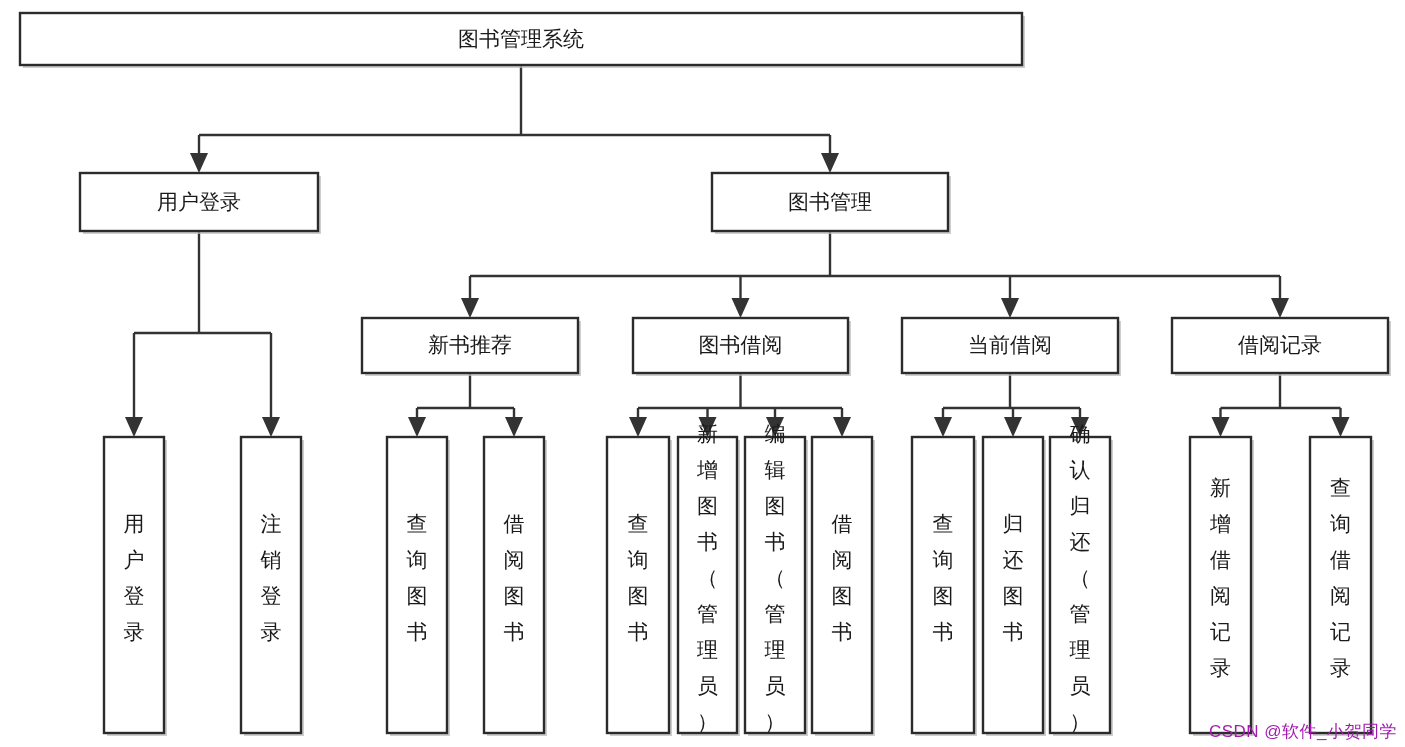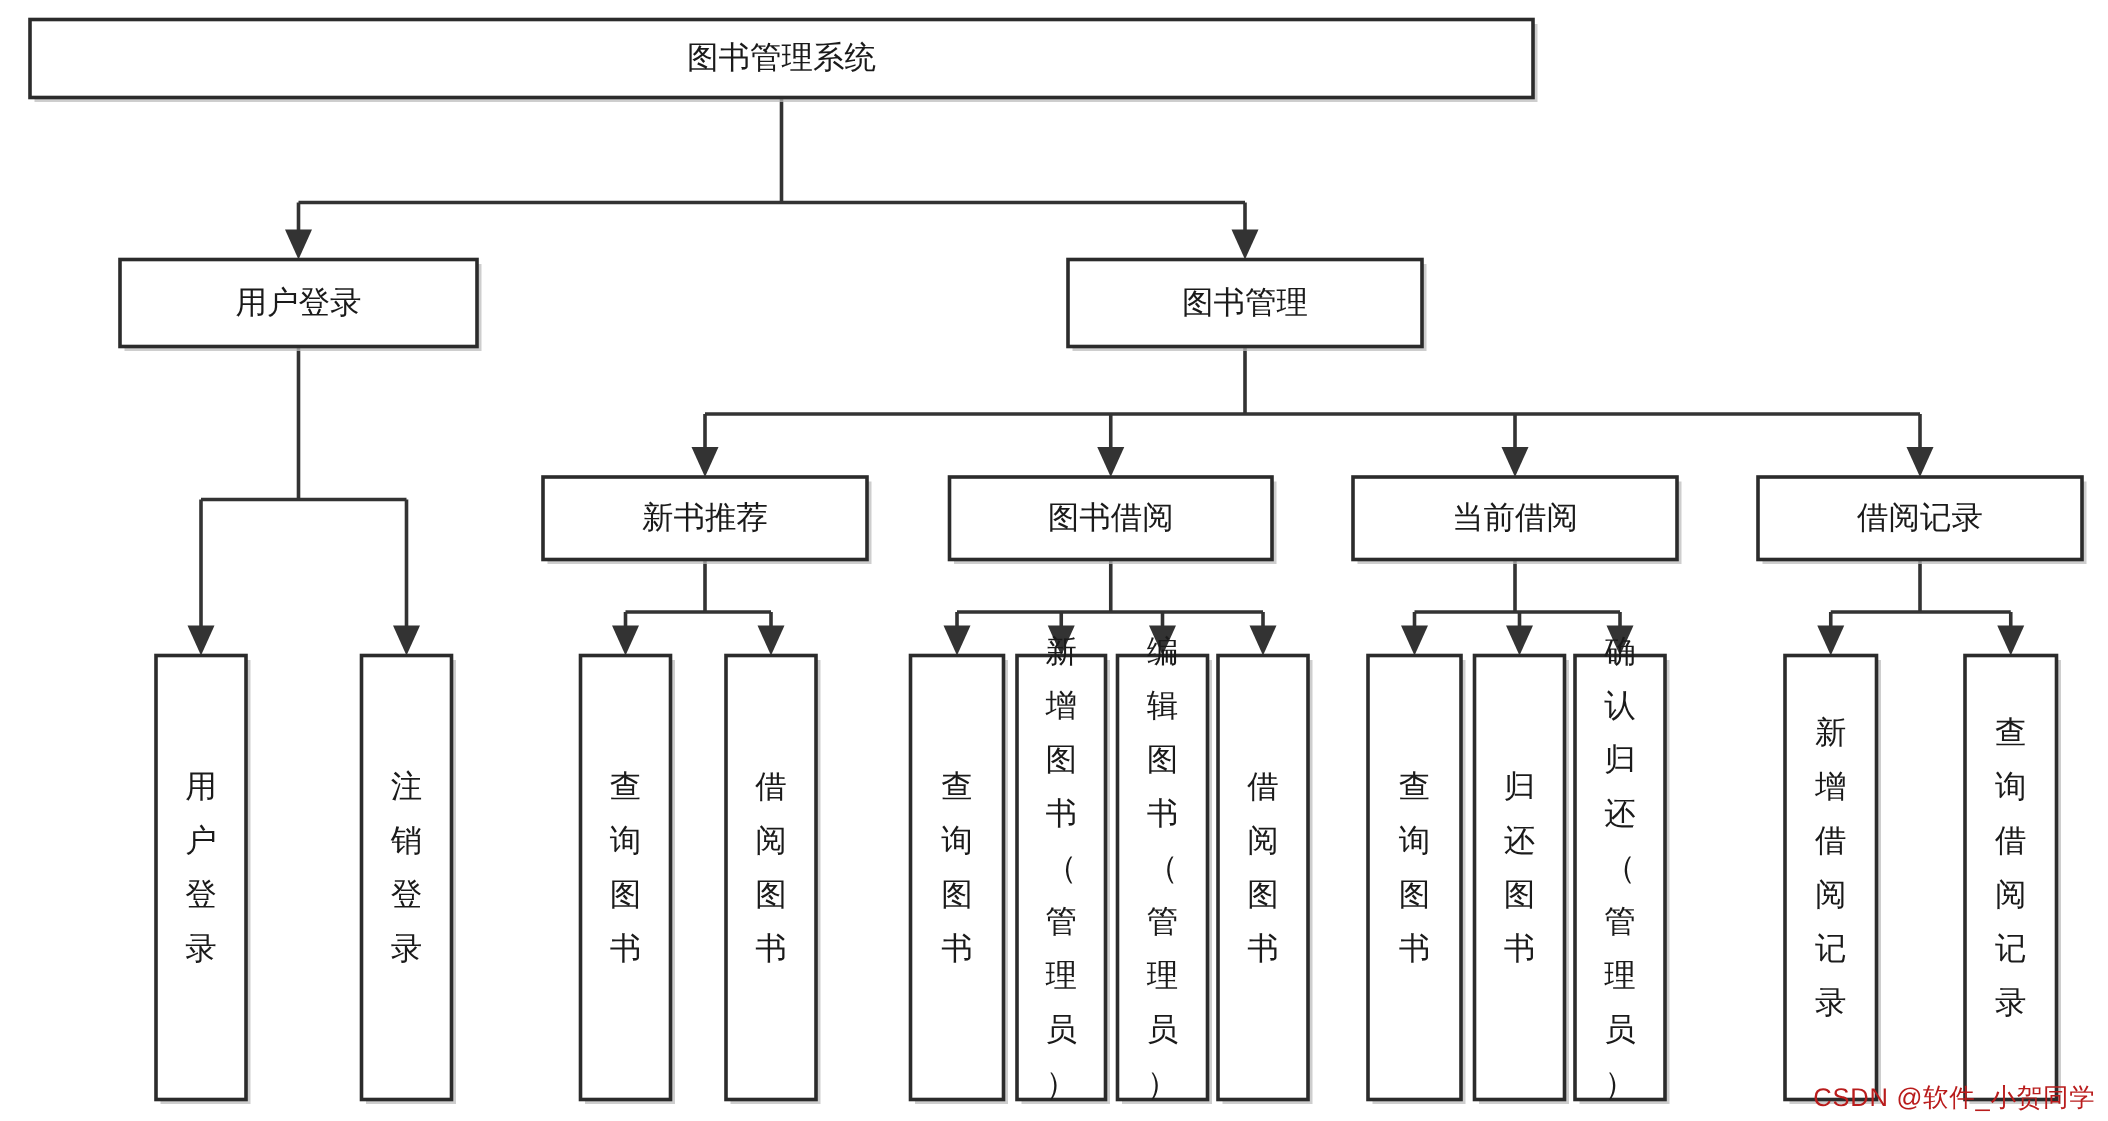--- a/index.html
+++ b/index.html
@@ -57,21 +57,21 @@
     fill: #1a1a1a;
     font-size: 21px;
     text-anchor: middle;
   }
   .watermark {
     position: absolute;
     right: 8px;
     bottom: 4px;
     font-family: "Liberation Sans", "DejaVu Sans", sans-serif;
     font-size: 17px;
-    color: #b91c1c;
+    color: #a21caf;
     letter-spacing: 0.5px;
     white-space: nowrap;
     user-select: none;
   }
 </style>
 </head>
 <body>
 
 <div id="diagram-root">
   <svg class="diagram-canvas" viewBox="0 0 1405 747">

